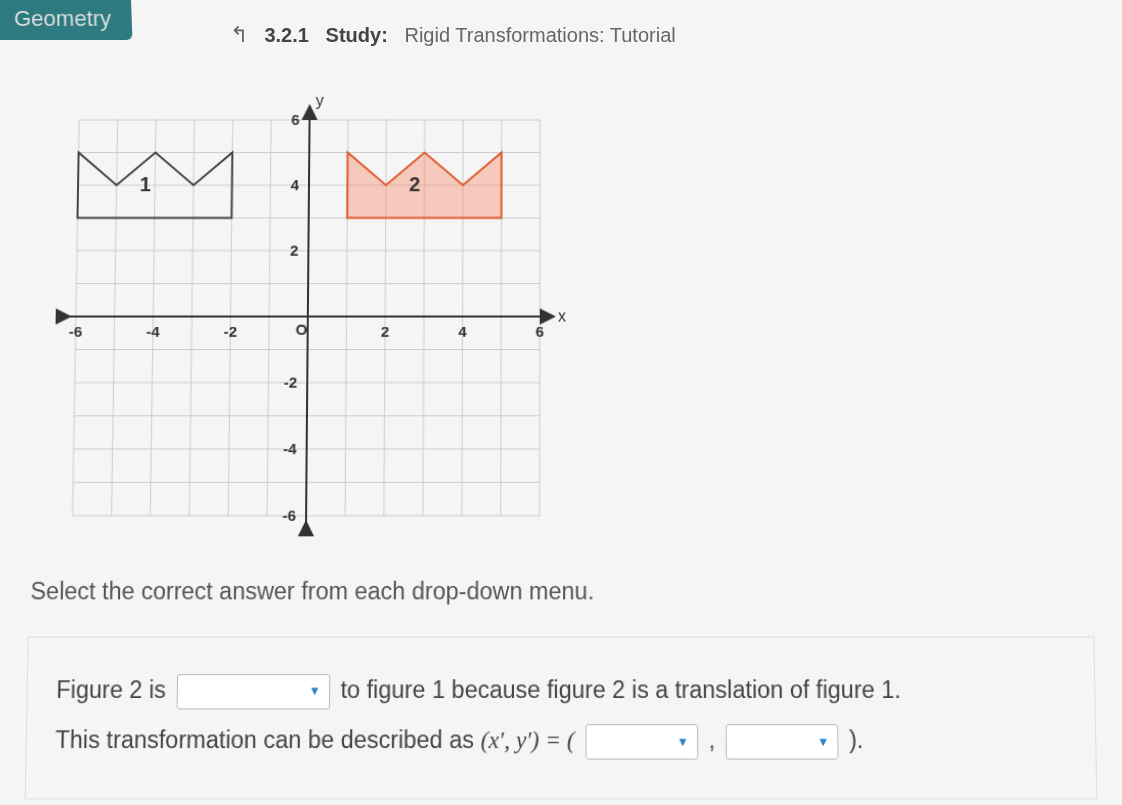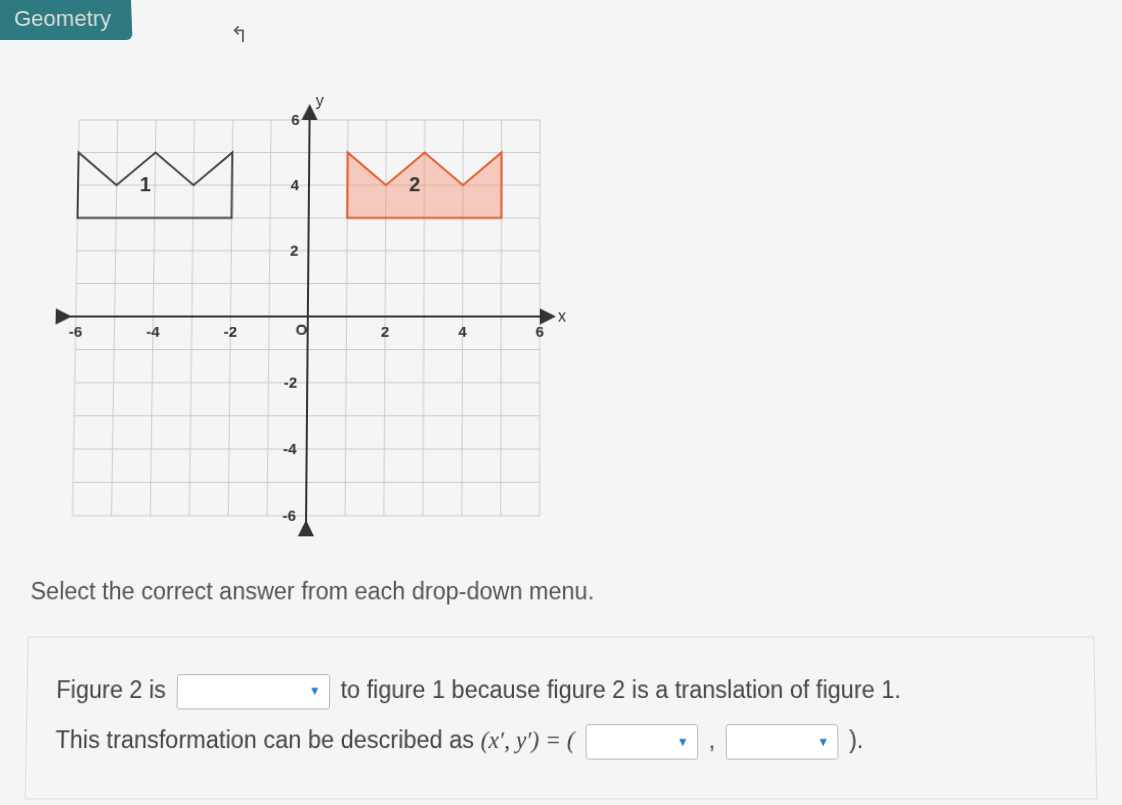--- a/index.html
+++ b/index.html
@@ -90,20 +90,27 @@
 </style>
 </head>
 <body>
 
 <div class="header-bar">
   <div class="course-tab">
     <span>Geometry</span>
   </div>
   <div class="breadcrumb">
     <span class="back-arrow">↰</span>
+    <span>
+      <span class="bc-num">3.2.1</span>
+      &nbsp;
+      <span class="bc-label">Study:</span>
+      &nbsp;
+      <span class="bc-title">Rigid Transformations: Tutorial</span>
+    </span>
   </div>
 </div>
 
 <div class="content">
 
   <div class="chart-wrap">
     <svg class="coord" width="520" height="450" viewBox="0 0 520 450">
       <g id="grid-group">
           <line x1="30" y1="420" x2="30" y2="30" stroke="#ccc" stroke-width="1"></line>
           <line x1="68.33333333333333" y1="420" x2="68.33333333333333" y2="30" stroke="#ccc" stroke-width="1"></line>

